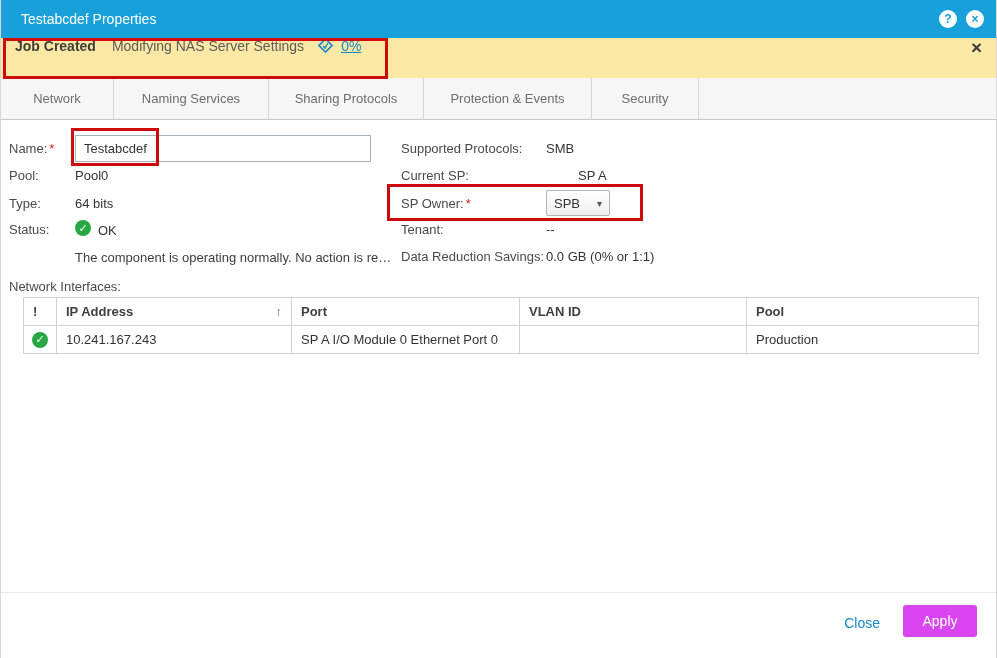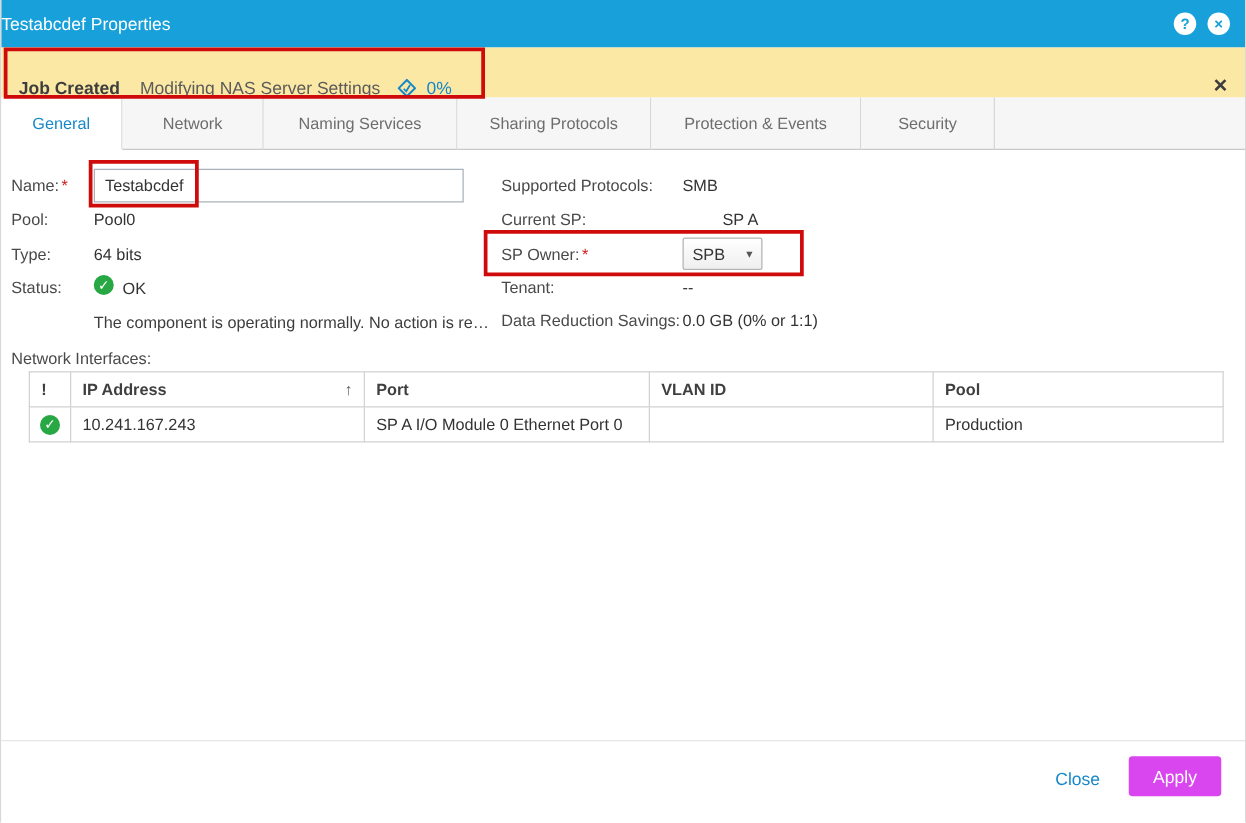--- a/index.html
+++ b/index.html
@@ -1,25 +1,25 @@
 <!DOCTYPE html>
 <html><head>
 <meta charset="utf-8">
 <style>
   * { margin:0; padding:0; box-sizing:border-box; }
   html,body { width:997px; height:658px; background:#fff; font-family:"Liberation Sans",sans-serif; }
   .dialog { position:absolute; inset:0; background:#fff; border-left:1px solid #d8d8d8; border-right:1px solid #d8d8d8; overflow:hidden; }
 
   
-  .titlebar { position:absolute; left:0; top:0; right:0; height:38px; background:#18a0da; color:#fff; font-size:14px; line-height:38px; padding-left:0; }
+  .titlebar { position:absolute; left:0; top:0; right:0; height:38px; background:#18a0da; color:#fff; font-size:14px; line-height:38px; padding-left:20px; }
   .tb-icons { position:absolute; right:12px; top:0; height:38px; display:flex; align-items:center; gap:9px; }
   .tb-icon { width:18px; height:18px; border-radius:50%; background:#fff; color:#18a0da; font-size:12px; font-weight:bold; display:flex; align-items:center; justify-content:center; cursor:pointer; }
 
   
-  .banner { position:absolute; left:0; top:38px; right:0; height:40px; background:#fbe8a4; display:flex; align-items:flex-end; padding:0 14px; font-size:14px; color:#5b5b5b; }
+  .banner { position:absolute; left:0; top:38px; right:0; height:40px; background:#fbe8a4; display:flex; align-items:flex-start; padding:0 14px; font-size:14px; color:#5b5b5b; }
   .banner .job-label { font-weight:bold; color:#3d3d3d; margin-right:16px; }
   .banner .job-icon { margin:0 8px 0 14px; display:flex; }
   .banner .progress-link { color:#1687c9; text-decoration:underline; cursor:pointer; }
   .banner-close { margin-left:auto; color:#3d3d3d; font-size:19px; font-weight:bold; line-height:1; cursor:pointer; }
 
   
   .tabs { position:absolute; left:0; top:78px; right:0; height:42px; display:flex; }
   .tab { height:42px; line-height:41px; text-align:center; font-size:13px; color:#6d6d6d; background:#f6f6f6; border-bottom:1px solid #c9c9c9; border-right:1px solid #d7d7d7; cursor:pointer; white-space:nowrap; overflow:hidden; }
   .tab.active { background:#fff; color:#1687c9; border-bottom:1px solid #fff; }
   .t0{width:97px}.t1{width:113px}.t2{width:155px}.t3{width:155px}.t4{width:168px}.t5{width:107px}.t6{width:122px}
@@ -79,21 +79,20 @@
       <svg width="15" height="15" viewBox="0 0 15 15">
           <path d="M7.5 1 L14 7.5 L7.5 14 L1 7.5 Z" fill="none" stroke="#1687c9" stroke-width="1.6"></path>
           <path d="M5 8 L7 10 L10 5" fill="none" stroke="#1687c9" stroke-width="1.4"></path>
         </svg>
     </span>
     <a class="progress-link">0%</a>
     <span class="banner-close">×</span>
   </div>
 
   <div class="tabs">
-    <div class="tab t0 active">General</div>
     <div class="tab t1">Network</div>
     <div class="tab t2">Naming Services</div>
     <div class="tab t3">Sharing Protocols</div>
     <div class="tab t4">Protection &amp; Events</div>
     <div class="tab t5">Security</div>
     <div class="tab-fill"></div>
   </div>
 
   <div class="content">
 

